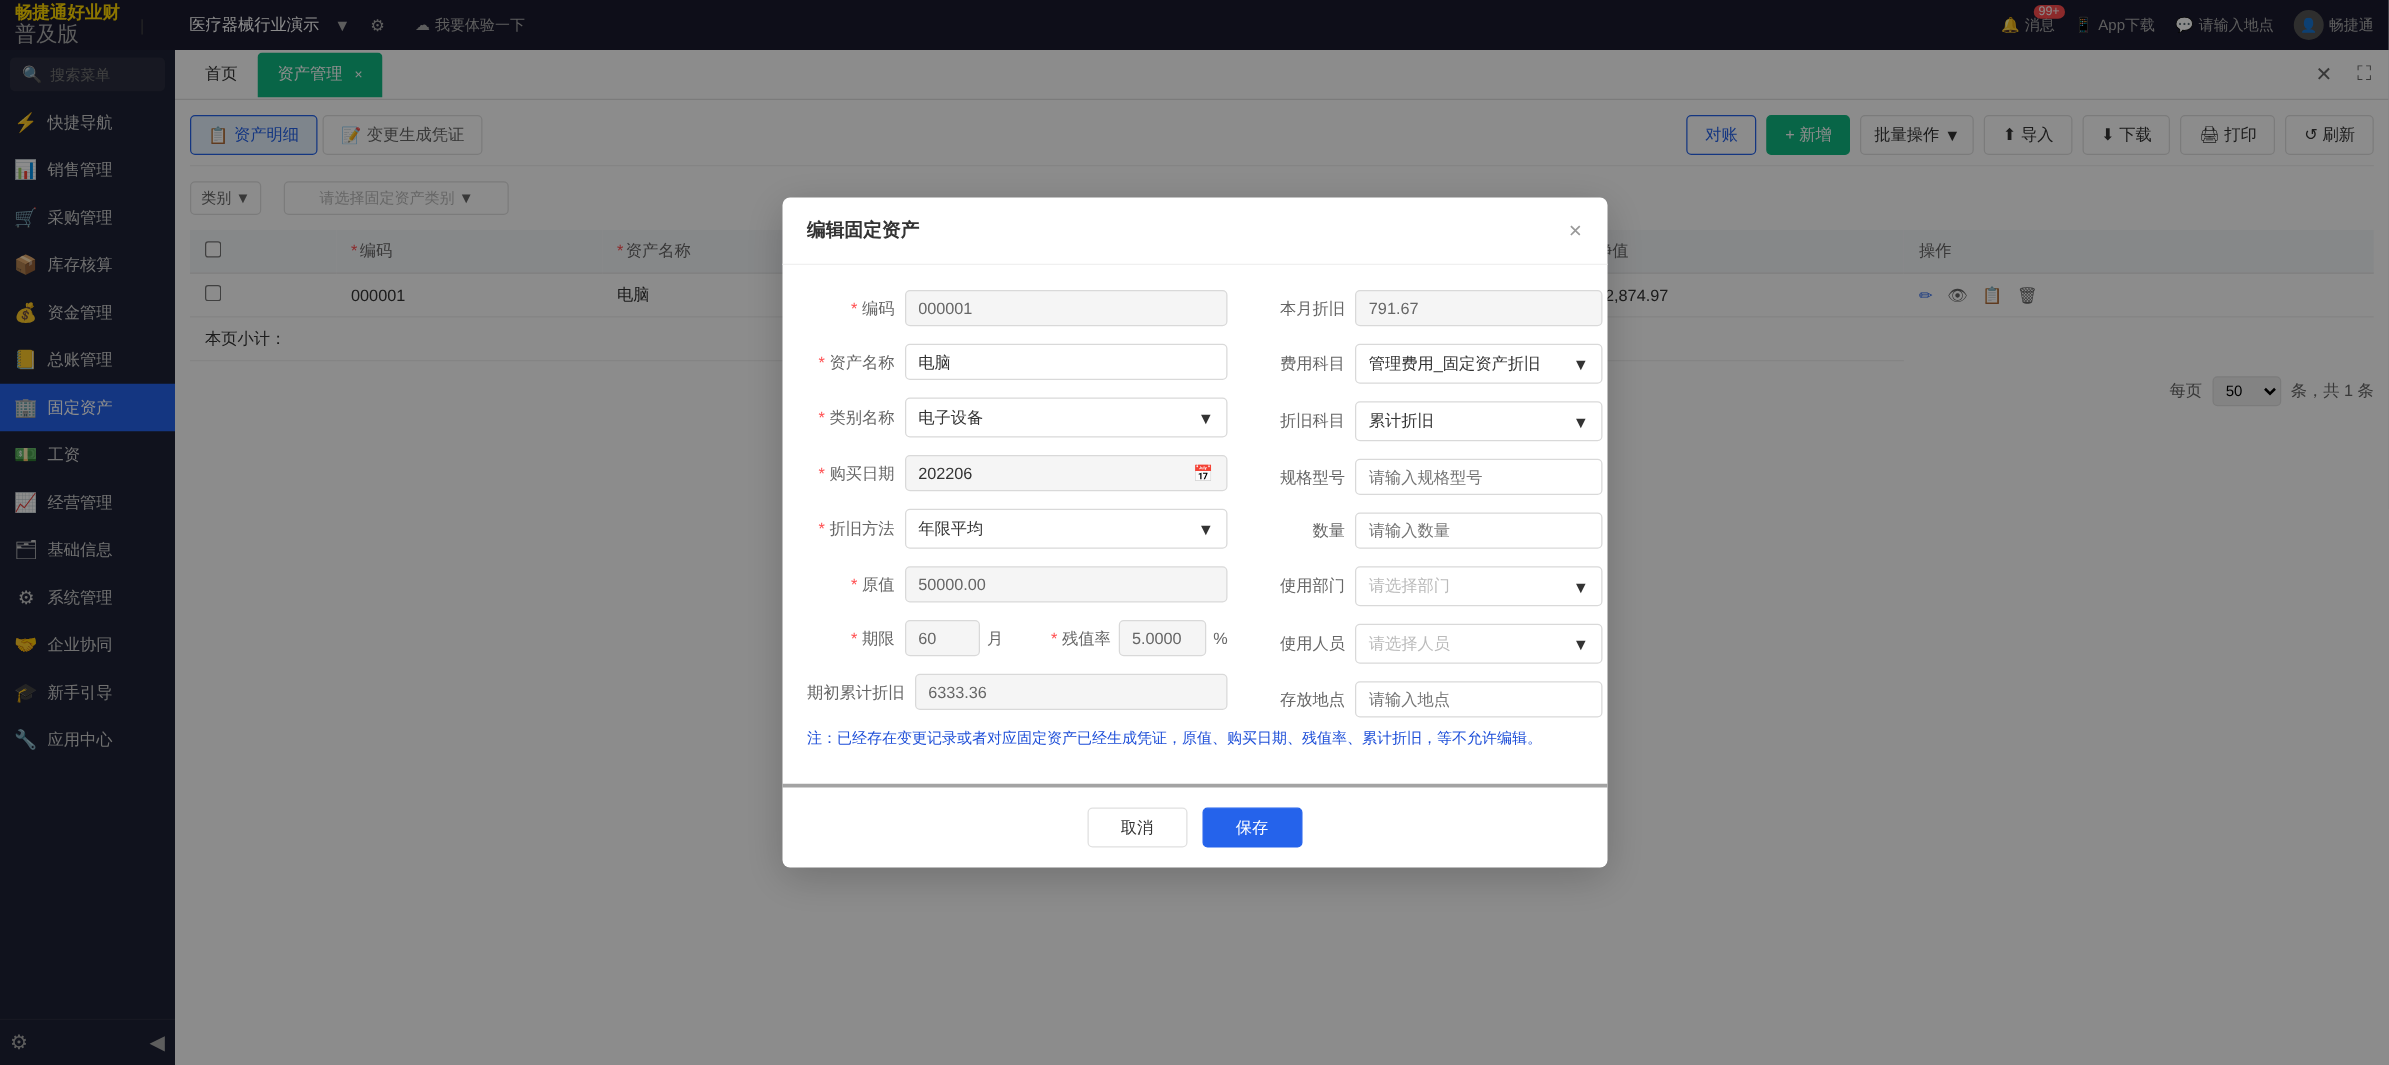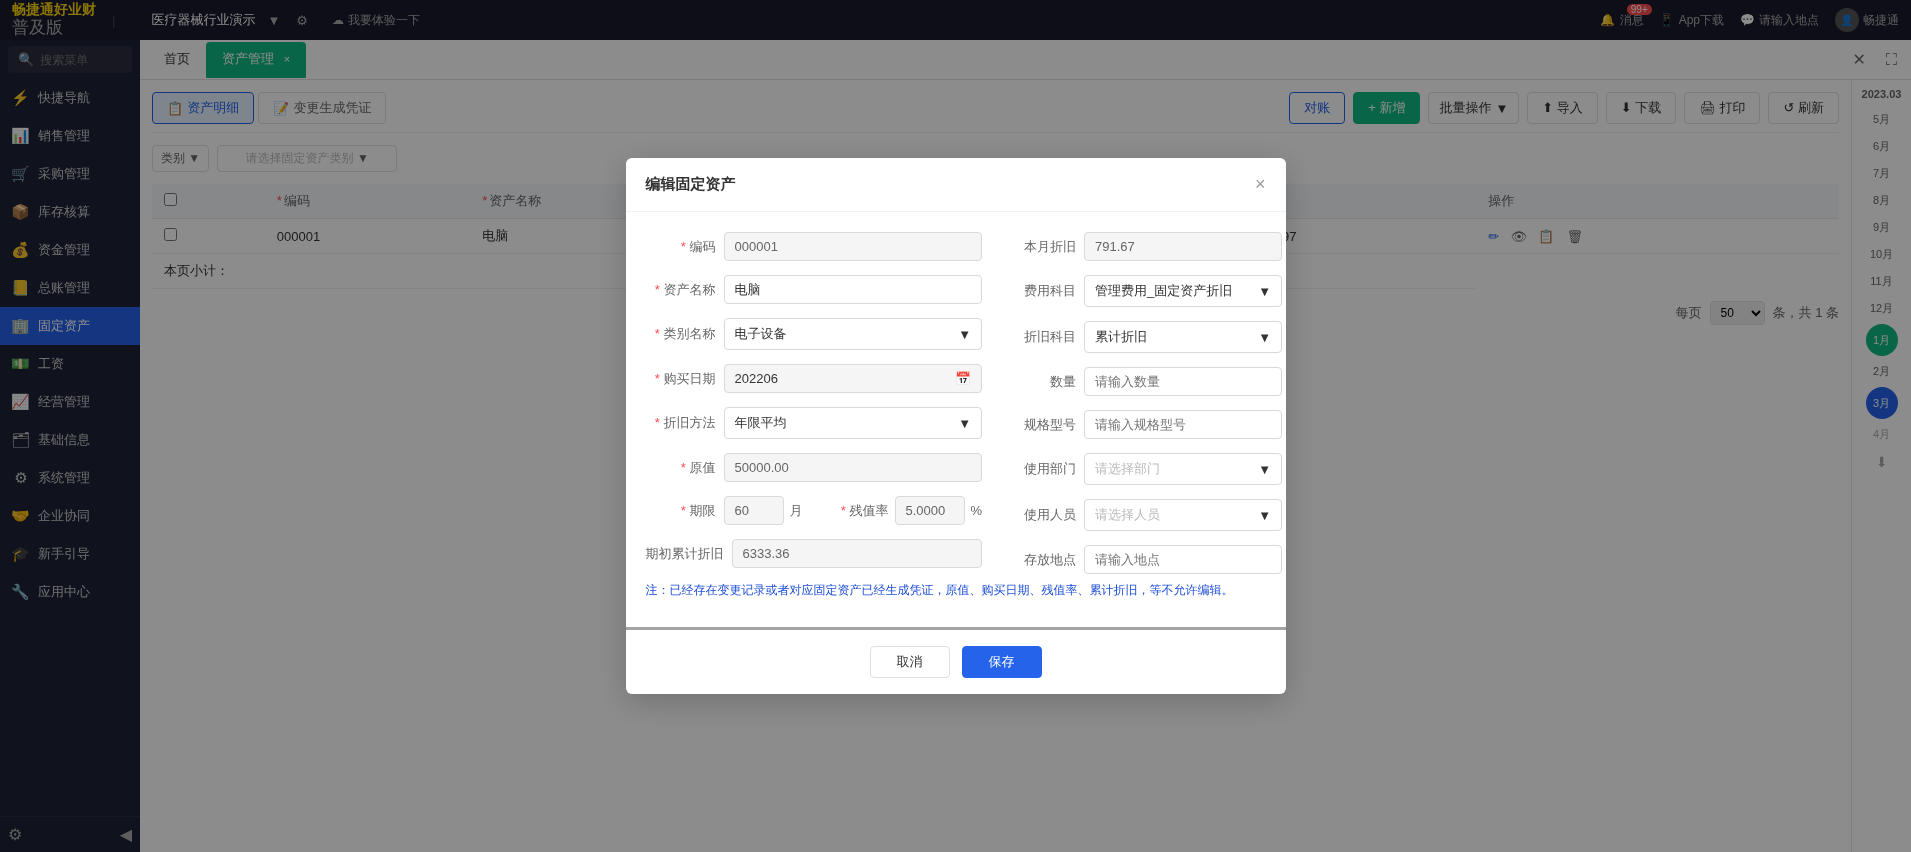--- a/index.html
+++ b/index.html
@@ -51,21 +51,21 @@
     .page-tab { padding: 6px 14px; border-radius: 4px; cursor: pointer; font-size: 13px; border: 1px solid #e0e0e0; background: #fff; color: #666; display: flex; align-items: center; gap: 4px; }
     .page-tab.active { background: #e6f3ff; color: #2563eb; border-color: #2563eb; }
     .page-actions { display: flex; gap: 8px; align-items: center; }
     .btn { padding: 6px 14px; border-radius: 4px; cursor: pointer; font-size: 13px; border: 1px solid #e0e0e0; background: #fff; color: #333; }
     .btn-primary { background: #2563eb; color: #fff; border-color: #2563eb; }
     .btn-success { background: #10b981; color: #fff; border-color: #10b981; }
     .btn-outline { background: #fff; color: #2563eb; border: 1px solid #2563eb; }
     .btn-dropdown { padding: 6px 10px; border-radius: 4px; cursor: pointer; font-size: 13px; background: #fff; border: 1px solid #e0e0e0; color: #333; display: flex; align-items: center; gap: 4px; }
 
     
-    .filter-bar { display: flex; align-items: center; gap: 8px; margin-bottom: 12px; }
+    .filter-bar { display: flex; align-items: center; gap: 18px; margin-bottom: 12px; }
     .filter-select { padding: 4px 8px; border: 1px solid #e0e0e0; border-radius: 4px; background: #fff; font-size: 12px; color: #666; cursor: pointer; }
 
     
     .data-table { width: 100%; border-collapse: collapse; font-size: 13px; }
     .data-table th { background: #f5f7fa; padding: 8px 12px; text-align: left; border-bottom: 1px solid #e8e8e8; color: #666; font-weight: normal; white-space: nowrap; }
     .data-table td { padding: 8px 12px; border-bottom: 1px solid #f0f0f0; color: #333; }
     .required-star { color: #ff4d4f; margin-right: 2px; }
 
     
     .right-panel { width: 60px; background: #fff; border-left: 1px solid #e8e8e8; flex-shrink: 0; display: flex; flex-direction: column; align-items: center; padding: 8px 4px; gap: 4px; font-size: 11px; color: #666; overflow-y: auto; }
@@ -318,36 +318,20 @@
             <span>每页</span>
             <select>
               <option>50</option>
               <option>20</option>
               <option>100</option>
             </select>
             <span>条，共 1 条</span>
           </div>
         </div>
 
-        <div class="right-panel">
-          <div style="font-size:11px;color:#666;font-weight:bold;margin-bottom:4px;">2023.03</div>
-          <div class="calendar-month">5月</div>
-          <div class="calendar-month">6月</div>
-          <div class="calendar-month">7月</div>
-          <div class="calendar-month">8月</div>
-          <div class="calendar-month">9月</div>
-          <div class="calendar-month">10月</div>
-          <div class="calendar-month">11月</div>
-          <div class="calendar-month">12月</div>
-          <div class="calendar-month current" style="background:#10b981;color:#fff;border-radius:50%;width:32px;height:32px;display:flex;align-items:center;justify-content:center;">1月</div>
-          <div class="calendar-month">2月</div>
-          <div class="calendar-month highlight" style="background:#2563eb;color:#fff;border-radius:50%;width:32px;height:32px;display:flex;align-items:center;justify-content:center;">3月</div>
-          <div class="calendar-month" style="color:#aaa;">4月</div>
-          <span style="color:#aaa;cursor:pointer;font-size:14px;margin-top:4px;">⬇</span>
-        </div>
       </div>
     </div>
   </div>
 </div>
 
 <div class="modal-overlay">
   <div class="modal">
     <div class="modal-header">
       <span class="modal-title">编辑固定资产</span>
       <button class="modal-close">×</button>
@@ -430,27 +414,27 @@
 
           <div class="form-item">
             <span class="form-label">折旧科目</span>
             <div class="form-control-select">
               <span>累计折旧</span>
               <span>▼</span>
             </div>
           </div>
 
           <div class="form-item">
+            <span class="form-label">规格型号</span>
+            <input type="text" class="form-control" placeholder="请输入规格型号" style="">
+          </div>
+
+          <div class="form-item">
             <span class="form-label">数量</span>
             <input type="text" class="form-control" placeholder="请输入数量" style="">
-          </div>
-
-          <div class="form-item">
-            <span class="form-label">规格型号</span>
-            <input type="text" class="form-control" placeholder="请输入规格型号" style="">
           </div>
 
           <div class="form-item">
             <span class="form-label">使用部门</span>
             <div class="form-control-select">
               <span style="color:#bbb;">请选择部门</span>
               <span>▼</span>
             </div>
           </div>
 

